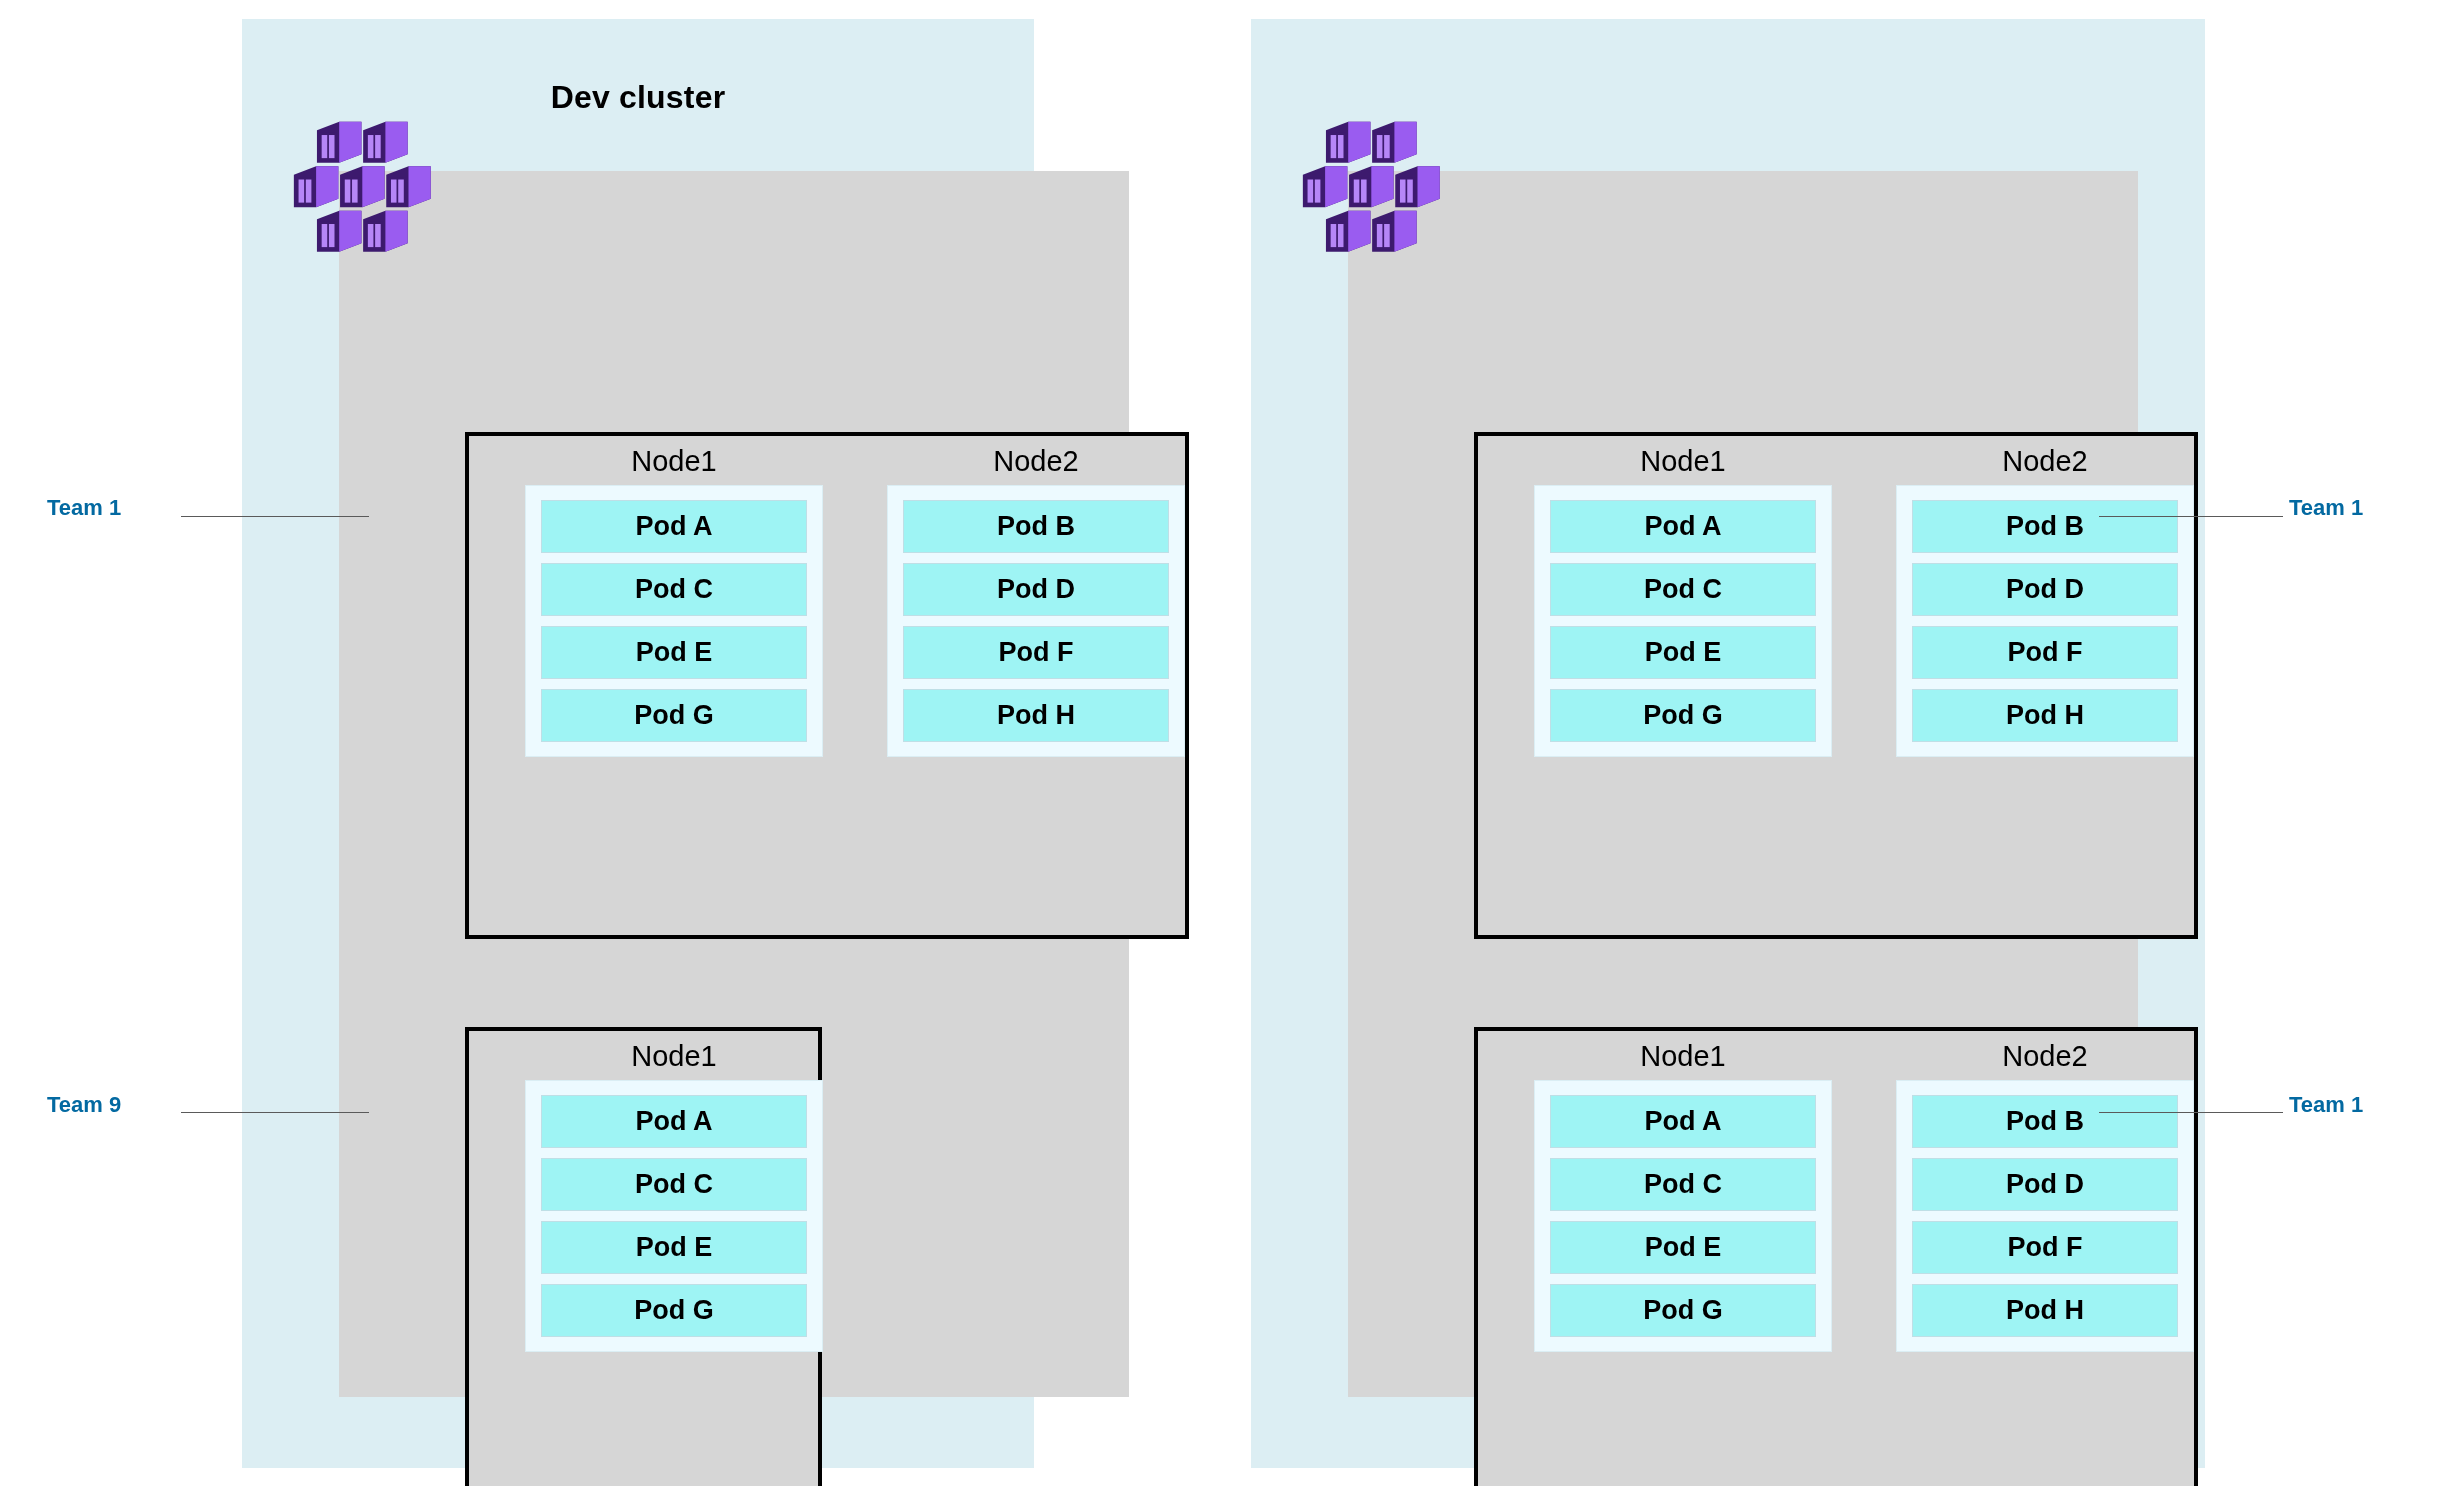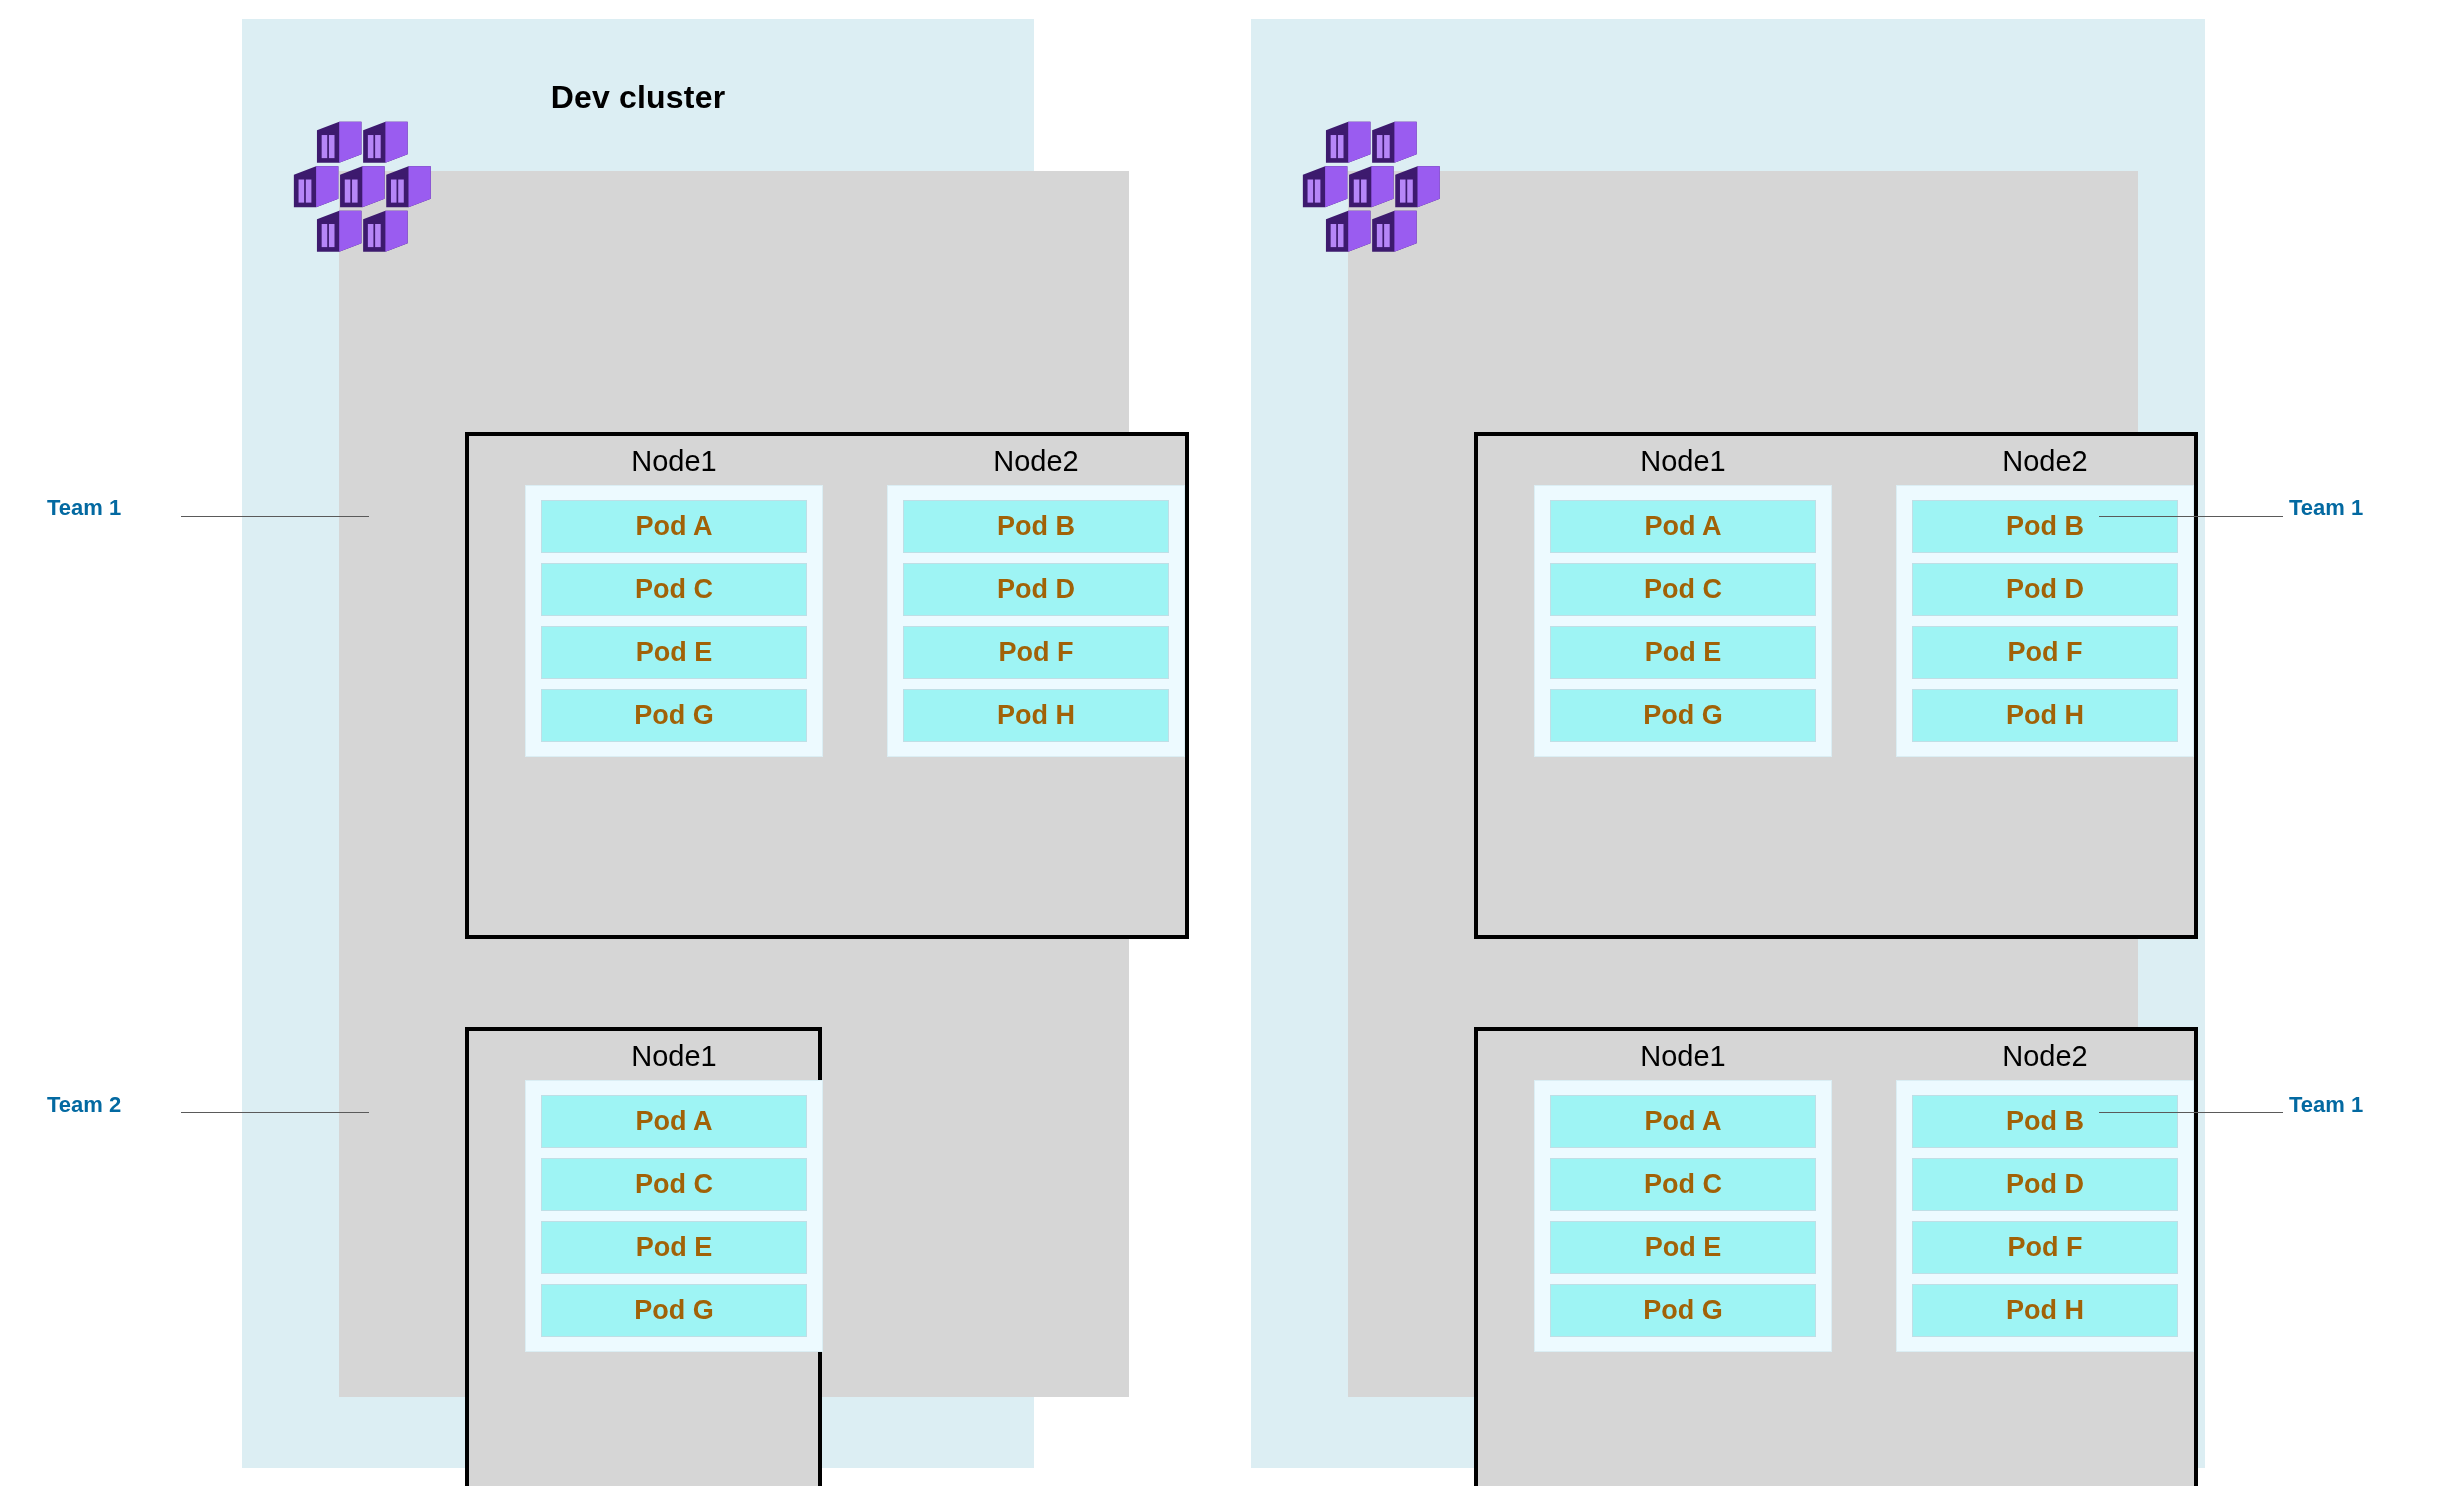--- a/index.html
+++ b/index.html
@@ -107,21 +107,21 @@
   .pod {
     background: #9ef4f4;
     border: 0.9px solid #bfdfe6;
     box-sizing: border-box;
     height: 53px;
     display: flex;
     align-items: center;
     justify-content: center;
     font-size: 27px;
     font-weight: bold;
-    color: #a16207;
+    color: #000000;
   }
 
   
   .team-label {
     position: absolute;
     font-size: 22px;
     font-weight: bold;
     color: #0369a1;
     white-space: nowrap;
   }
@@ -279,21 +279,21 @@
           </div>
         </div>
       </div>
 
     </div>
   </div>
 
   <div class="team-label" id="team-1-left-label">Team 1</div>
   <div class="leader-line" id="team-1-left-line"></div>
 
-  <div class="team-label" id="team-2-left-label">Team 2</div>
+  <div class="team-label" id="team-2-left-label">Team 9</div>
   <div class="leader-line" id="team-2-left-line"></div>
 
   <div class="team-label" id="team-1-right-label">Team 1</div>
   <div class="leader-line" id="team-1-right-line"></div>
 
   <div class="team-label" id="team-1b-right-label">Team 1</div>
   <div class="leader-line" id="team-1b-right-line"></div>
 
 </div>
 

